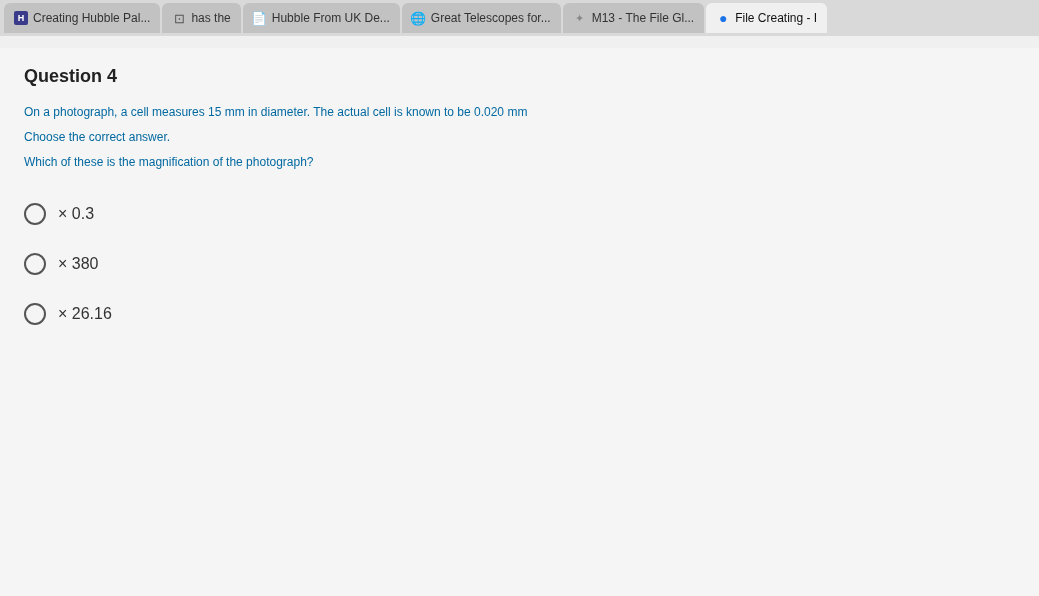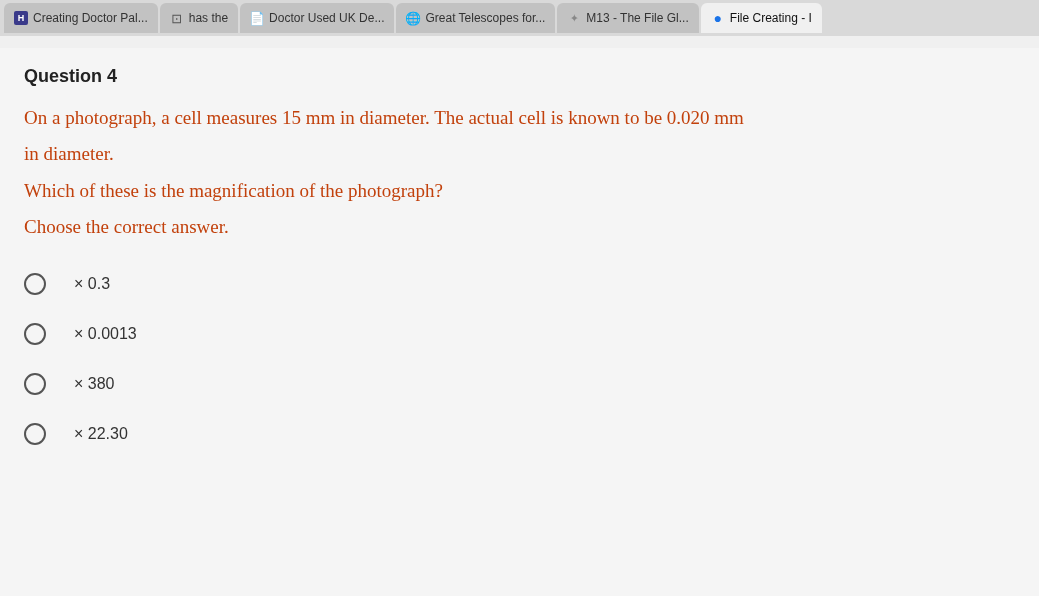--- a/index.html
+++ b/index.html
@@ -70,42 +70,41 @@
     }
 
     .question-title {
       font-size: 18px;
       font-weight: 600;
       color: #222;
       margin-bottom: 16px;
     }
 
     .question-body {
-      font-size: 19px;
-      color: #c2410c;
+      font-size: 12px;
+      color: #0369a1;
       line-height: 1.6;
       margin-bottom: 30px;
-      font-family: Liberation Serif, serif;
     }
 
     .question-body p {
       margin-bottom: 6px;
     }
 
     .answer-options {
       display: flex;
       flex-direction: column;
       gap: 28px;
       margin-top: 10px;
     }
 
     .answer-option {
       display: flex;
       align-items: center;
-      gap: 28px;
+      gap: 12px;
       cursor: pointer;
     }
 
     .radio-circle {
       width: 22px;
       height: 22px;
       border-radius: 50%;
       border: 2px solid #555;
       background: transparent;
       flex-shrink: 0;
@@ -152,31 +151,31 @@
     }
   </style>
 </head>
 <body>
 
 <div class="tab-bar">
   <div class="tab">
     <span class="tab-icon">
       <span class="icon-hubble">H</span>
     </span>
-    <span>Creating Doctor Pal...</span>
+    <span>Creating Hubble Pal...</span>
   </div>
 
   <div class="tab">
     <span class="tab-icon" style="color:#555; font-size:13px;">⊡</span>
     <span>has the</span>
   </div>
 
   <div class="tab">
     <span class="tab-icon icon-doc">📄</span>
-    <span>Doctor Used UK De...</span>
+    <span>Hubble From UK De...</span>
   </div>
 
   <div class="tab">
     <span class="tab-icon icon-globe">🌐</span>
     <span>Great Telescopes for...</span>
   </div>
 
   <div class="tab">
     <span class="tab-icon icon-star">✦</span>
     <span>M13 - The File Gl...</span>
@@ -186,39 +185,34 @@
     <span class="tab-icon icon-circle-blue">●</span>
     <span>File Creating - I</span>
   </div>
 </div>
 
 <div class="content-area">
   <div class="question-title">Question 4</div>
 
   <div class="question-body">
     <p>On a photograph, a cell measures 15 mm in diameter. The actual cell is known to be 0.020 mm</p>
-    <p>in diameter.</p>
+    <p>Choose the correct answer.</p>
     <p>Which of these is the magnification of the photograph?</p>
-    <p>Choose the correct answer.</p>
   </div>
 
   <div class="answer-options">
     <div class="answer-option">
       <span class="radio-circle"></span>
       <span class="answer-label">× 0.3</span>
     </div>
 
-    <div class="answer-option">
-      <span class="radio-circle"></span>
-      <span class="answer-label">× 0.0013</span>
-    </div>
 
     <div class="answer-option">
       <span class="radio-circle"></span>
       <span class="answer-label">× 380</span>
     </div>
 
     <div class="answer-option">
       <span class="radio-circle"></span>
-      <span class="answer-label">× 22.30</span>
+      <span class="answer-label">× 26.16</span>
     </div>
   </div>
 </div>
 
 </body></html>

